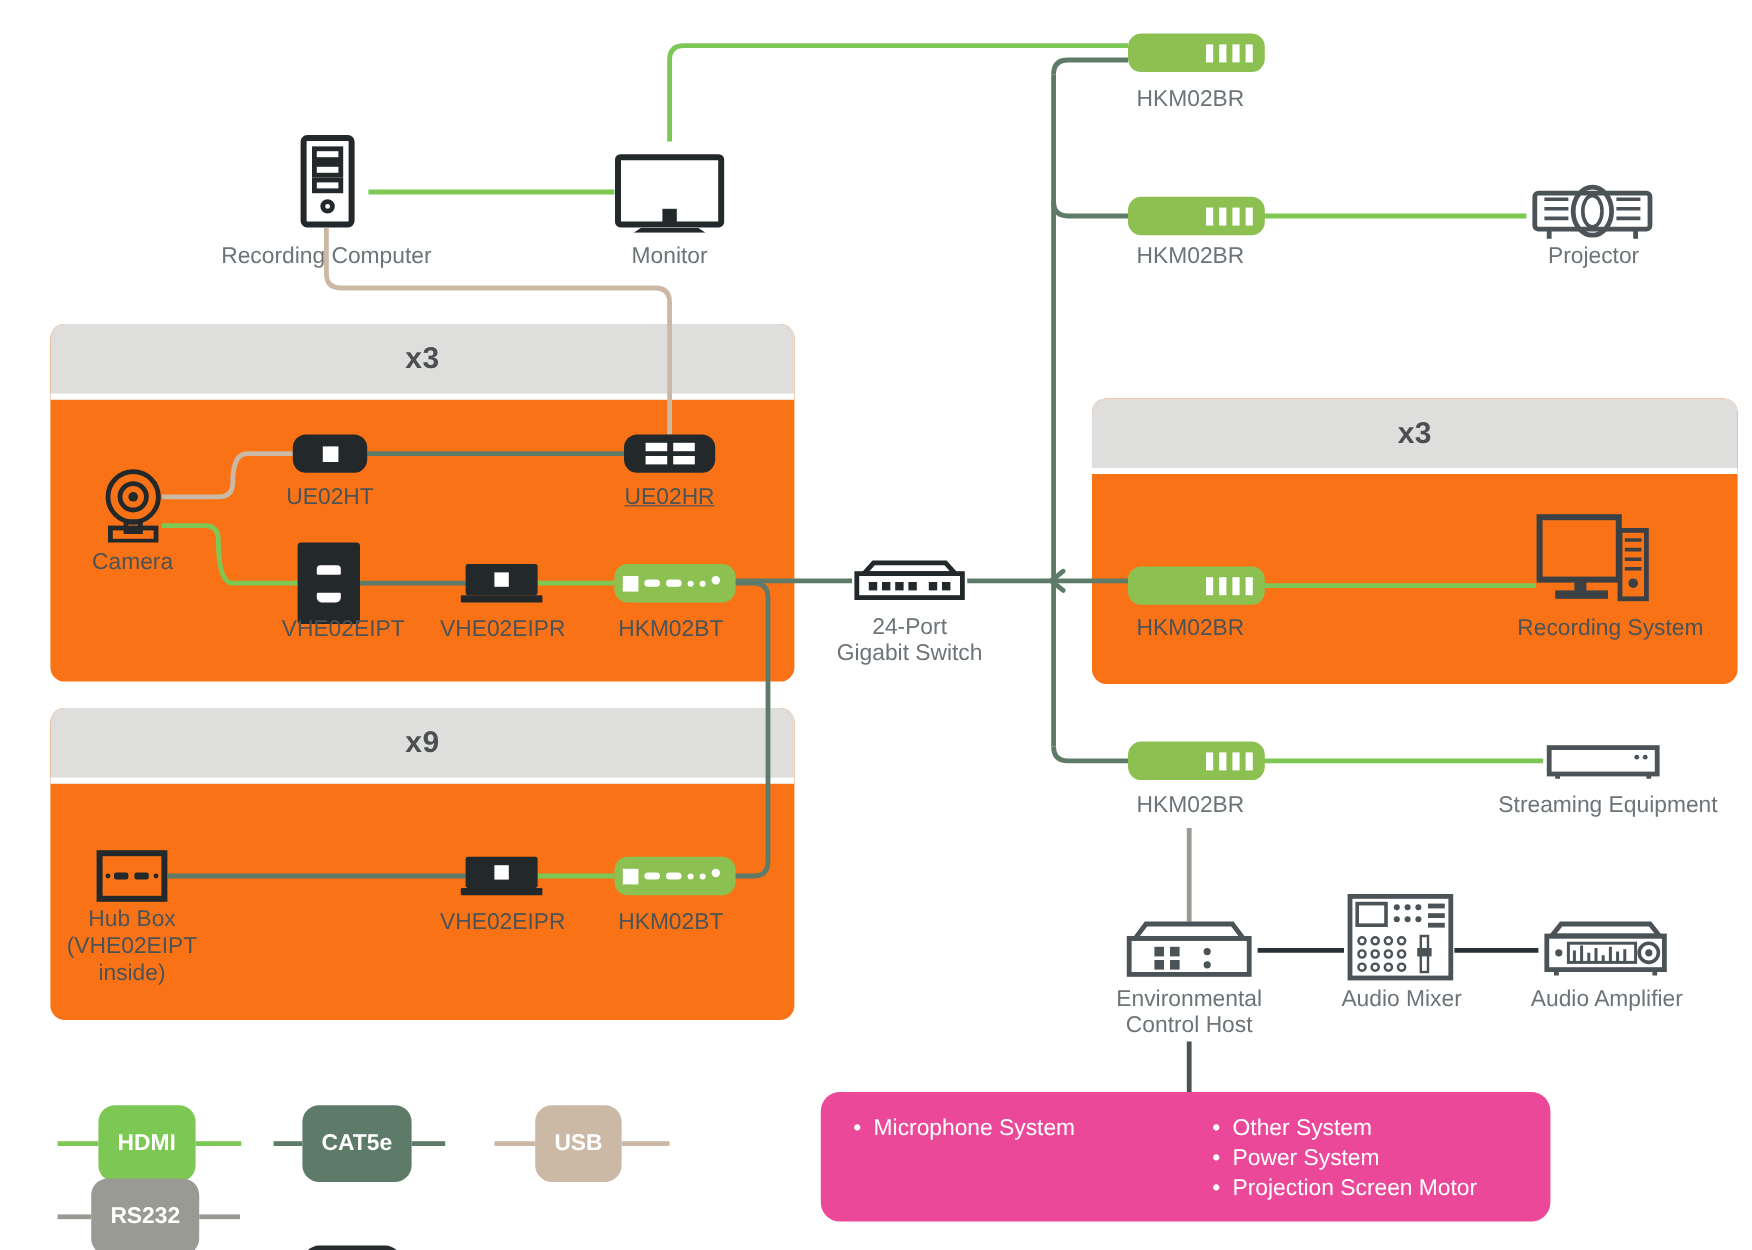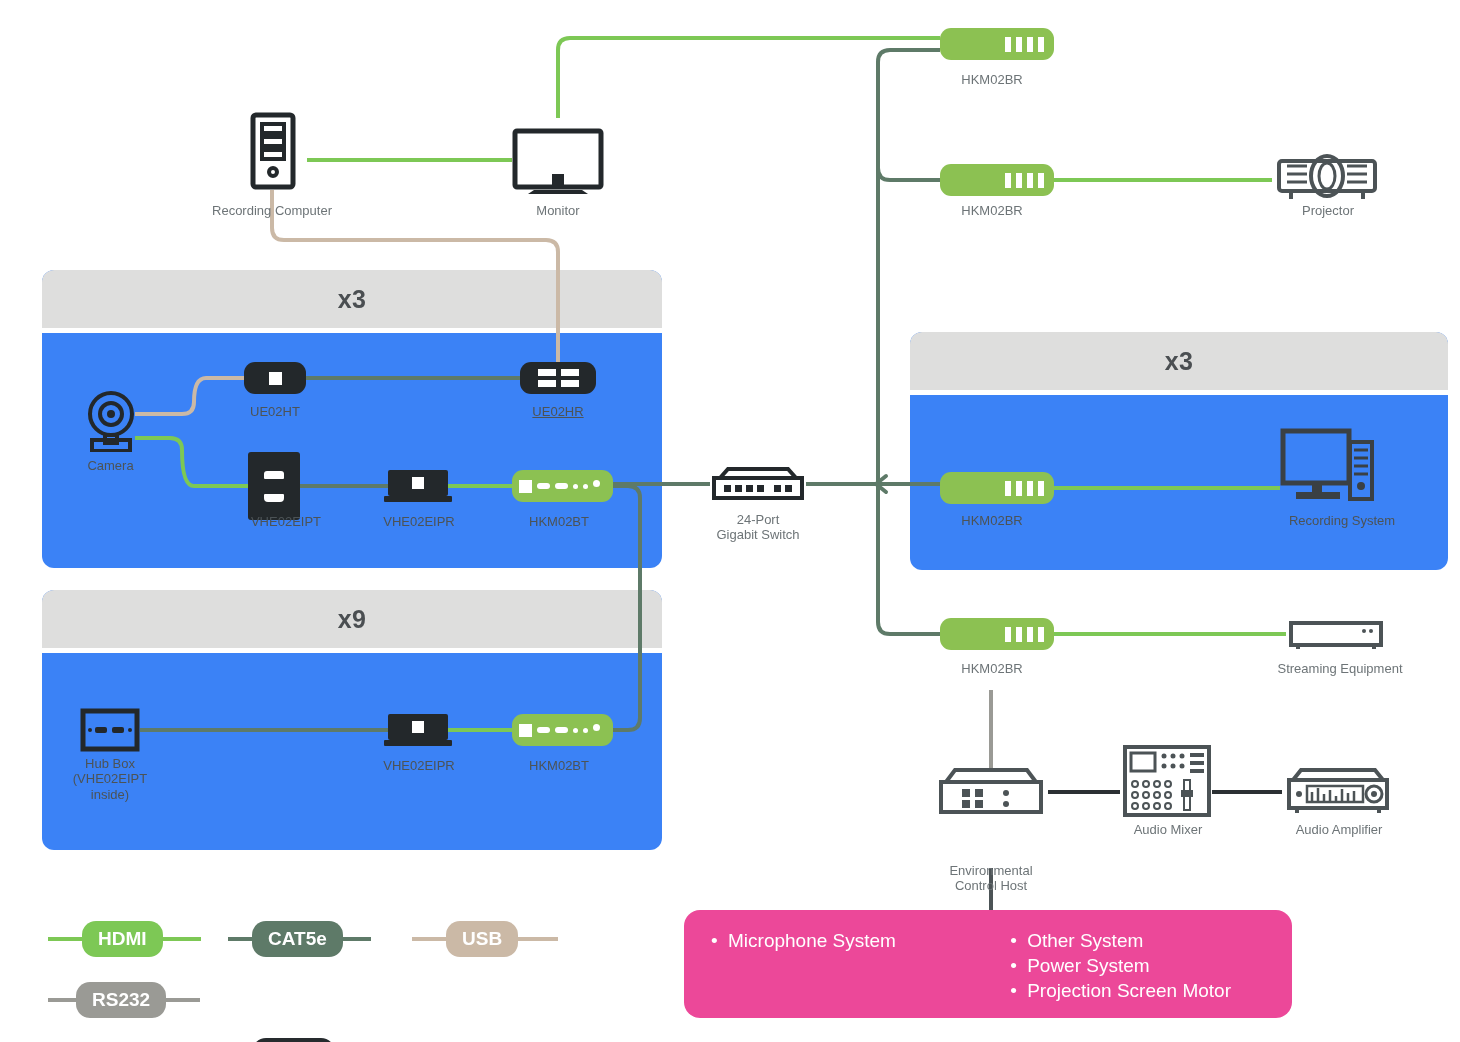--- a/index.html
+++ b/index.html
@@ -1,36 +1,36 @@
 <!DOCTYPE html>
 <html><head>
 <meta charset="utf-8">
 <style>
   html,body{margin:0;padding:0;background:#ffffff;}
   body{width:1460px;height:1042px;position:relative;overflow:hidden;
        font-family:"Liberation Sans","DejaVu Sans",sans-serif;}
   .stage{position:absolute;left:0;top:0;width:1460px;height:1042px;}
   svg.wires{position:absolute;left:0;top:0;width:1460px;height:1042px;pointer-events:none;}
-  .panel{position:absolute;background:#3b82f6;border-radius:12px;overflow:hidden;}
+  .panel{position:absolute;background:#f97316;border-radius:12px;overflow:hidden;}
   .panel-head{height:58px;display:flex;align-items:center;justify-content:center;
               background:#dededd;border-bottom:5px solid #ffffff;}
   .panel-head span{font-size:25px;font-weight:700;color:#4b4f52;letter-spacing:.3px;}
-  .lbl{position:absolute;font-size:13px;color:#4c5356;text-align:center;line-height:1.18;
+  .lbl{position:absolute;font-size:19px;color:#4c5356;text-align:center;line-height:1.18;
        white-space:pre;}
   .lbl.dim{color:#6d7477;}
   .node{position:absolute;}
   
   .dev-pill{background:#23282b;border-radius:11px;display:flex;align-items:center;
             justify-content:center;}
   .dev-green{background:#8cc152;border-radius:11px;display:flex;align-items:center;}
   .w{background:#ffffff;}
   .legend{position:absolute;display:flex;align-items:center;}
   .legend .seg{height:4px;}
   .legend .chip{border-radius:14px;height:30px;display:flex;align-items:center;
-                justify-content:center;padding:3px 16px;color:#fff;font-size:19px;
+                justify-content:center;padding:17px 16px;color:#fff;font-size:19px;
                 font-weight:700;}
   .infobox{position:absolute;background:#ec4899;border-radius:16px;display:flex;
            padding:18px 24px;box-sizing:border-box;gap:24px;}
   .infobox ul{margin:0;padding:0 0 0 20px;list-style:none;}
   .infobox li{color:#ffffff;font-size:19px;line-height:1.32;position:relative;
               padding-left:0;white-space:pre-line;}
   .infobox li:before{content:"•";position:absolute;left:-17px;top:0;}
   .icon svg{display:block;}
 </style>
 </head>
@@ -305,21 +305,21 @@
       <path d="M10,16 L19,4 H91 L100,16 Z" fill="none" stroke="#4c5356" stroke-width="4"></path>
       <rect x="5" y="16" width="100" height="30" fill="none" stroke="#4c5356" stroke-width="4"></rect>
       <rect x="26" y="23" width="8" height="8" fill="#4c5356"></rect>
       <rect x="39" y="23" width="8" height="8" fill="#4c5356"></rect>
       <rect x="26" y="34" width="8" height="8" fill="#4c5356"></rect>
       <rect x="39" y="34" width="8" height="8" fill="#4c5356"></rect>
       <circle cx="70" cy="27" r="3" fill="#4c5356"></circle>
       <circle cx="70" cy="38" r="3" fill="#4c5356"></circle>
     </svg>
   </div>
-  <div class="lbl dim" style="left:900px;top:822px;width:182px;margin-top:41px;">Environmental
+  <div class="lbl dim" style="left:900px;top:822px;width:182px;">Environmental
 Control Host</div>
 
   <div class="node icon" style="left:1122px;top:744px;">
     <svg width="90" height="74" viewBox="0 0 90 74">
       <rect x="3" y="3" width="84" height="68" fill="none" stroke="#4c5356" stroke-width="4"></rect>
       <rect x="9" y="9" width="24" height="18" fill="none" stroke="#4c5356" stroke-width="3"></rect>
       <circle cx="42" cy="12" r="2.5" fill="#4c5356"></circle>
         <circle cx="51" cy="12" r="2.5" fill="#4c5356"></circle>
       <circle cx="60" cy="12" r="2.5" fill="#4c5356"></circle>
       <circle cx="42" cy="22" r="2.5" fill="#4c5356"></circle>

